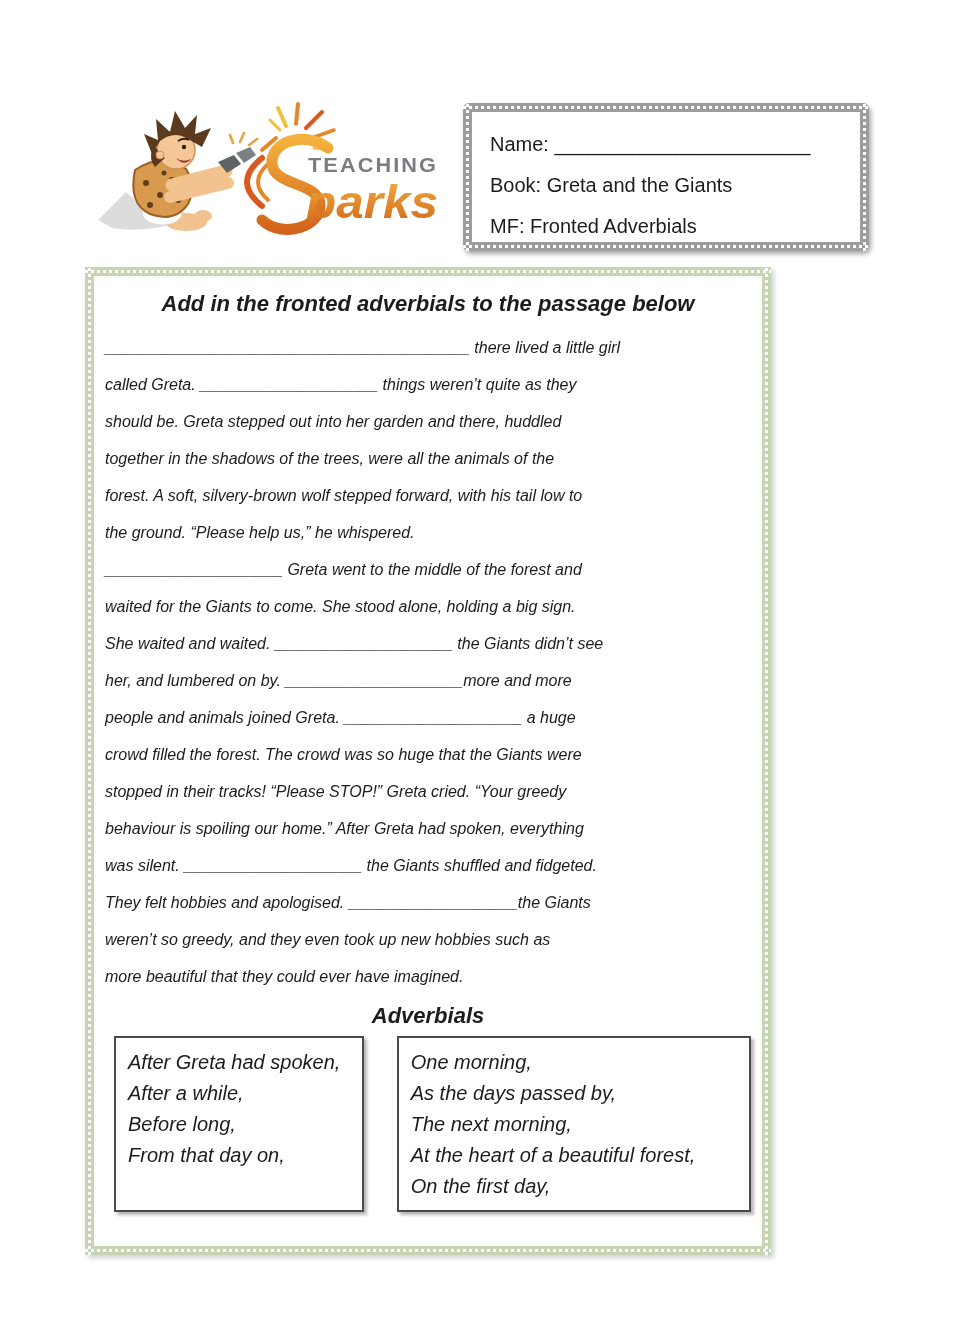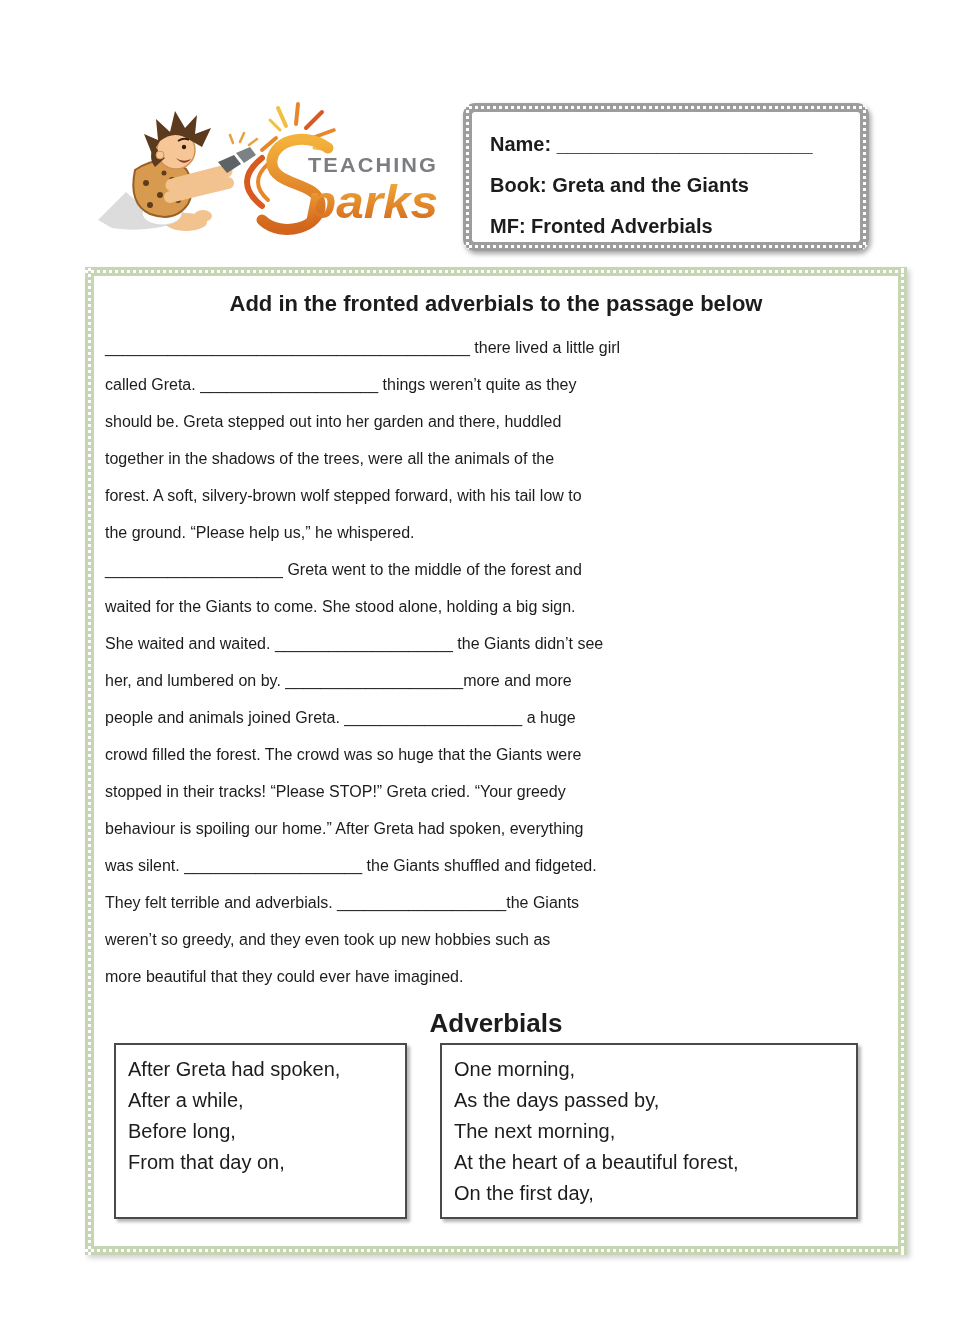--- a/index.html
+++ b/index.html
@@ -27,51 +27,51 @@
 
   
   #logo {
     position: absolute; left: 90px; top: 100px;
     width: 355px; height: 142px;
   }
   #info-box {
     --band: #9d9d9d;
     position: absolute; left: 463px; top: 103px;
     width: 406px; height: 148px;
-    border-radius: 12px;
+    border-radius: 6px;
     box-shadow: 2px 3px 5px rgba(0,0,0,0.35);
     padding: 12px 18px;
     font-size: 20px;
-    font-weight: bold;
   }
   .info-line { height: 41px; line-height: 41px; white-space: nowrap; }
 
   
   #main-box {
     --band: #c8d5b5;
     position: absolute; left: 85px; top: 267px;
-    width: 822px; height: 988px;
+    width: 686px; height: 988px;
     box-shadow: 3px 3px 5px rgba(0,0,0,0.18);
     padding: 13px 11px 10px 11px;
+    font-style: italic;
   }
   .main-title {
     text-align: center;
     font-weight: bold;
     font-size: 22px;
     margin: 2px 0 0 0;
   }
   .passage { margin-top: 12px; font-size: 16px; }
   .passage-line { height: 37px; line-height: 37px; white-space: nowrap; }
 
   .adv-heading {
     text-align: center;
     font-weight: bold;
-    font-size: 26px;
+    font-size: 22px;
     height: 26px; line-height: 26px;
-    margin-top: 15px;
+    margin-top: 8px;
   }
   .adv-row { display: flex; gap: 33px; margin-top: 7px; padding-left: 9px; }
   .adv-box {
     border: 2px solid #4a4a4a;
     background: #ffffff;
     box-shadow: 3px 3px 3px #b7b7b7;
     padding: 9px 12px;
     font-size: 20px;
     height: 176px;
   }
@@ -162,21 +162,21 @@
       <div class="passage-line">the ground. “Please help us,” he whispered.</div>
       <div class="passage-line">____________________ Greta went to the middle of the forest and</div>
       <div class="passage-line">waited for the Giants to come. She stood alone, holding a big sign.</div>
       <div class="passage-line">She waited and waited. ____________________ the Giants didn’t see</div>
       <div class="passage-line">her, and lumbered on by. ____________________more and more</div>
       <div class="passage-line">people and animals joined Greta. ____________________ a huge</div>
       <div class="passage-line">crowd filled the forest. The crowd was so huge that the Giants were</div>
       <div class="passage-line">stopped in their tracks! “Please STOP!” Greta cried. “Your greedy</div>
       <div class="passage-line">behaviour is spoiling our home.” After Greta had spoken, everything</div>
       <div class="passage-line">was silent. ____________________ the Giants shuffled and fidgeted.</div>
-      <div class="passage-line">They felt terrible and adverbials. ___________________the Giants</div>
+      <div class="passage-line">They felt hobbies and apologised. ___________________the Giants</div>
       <div class="passage-line">weren’t so greedy, and they even took up new hobbies such as</div>
       <div class="passage-line">more beautiful that they could ever have imagined.</div>
     </div>
 
   <div class="adv-heading">Adverbials</div>
 
   <div class="adv-row">
     <div class="adv-box adv-box-1">
         <div class="adv-line">After Greta had spoken,</div>
         <div class="adv-line">After a while,</div>

